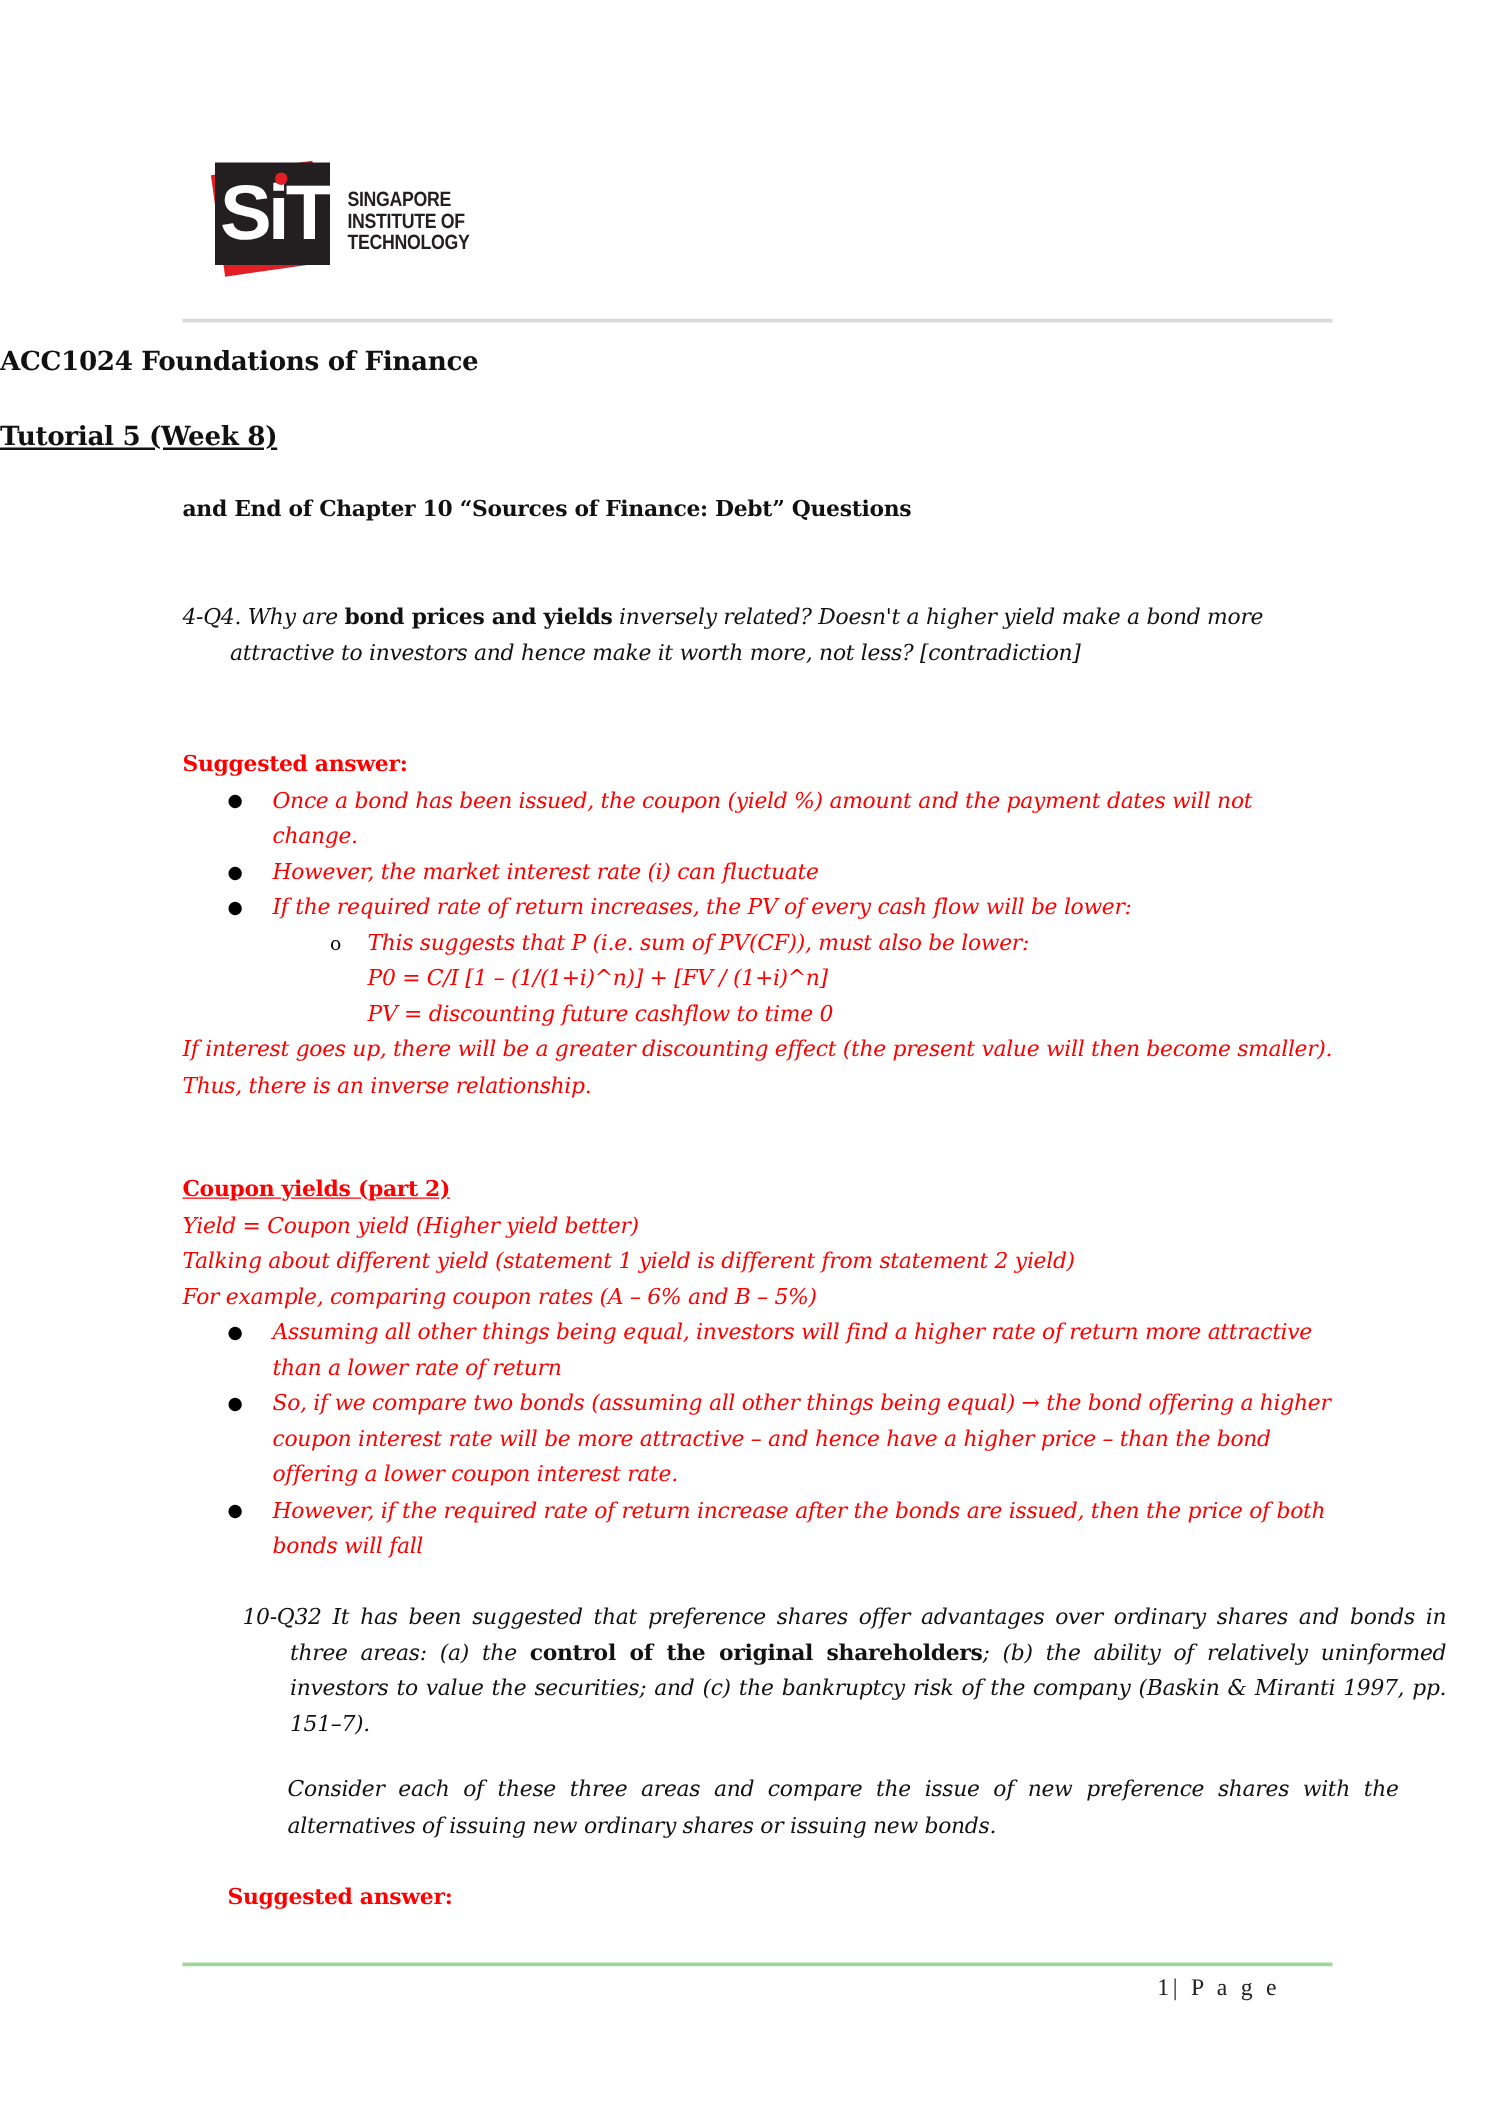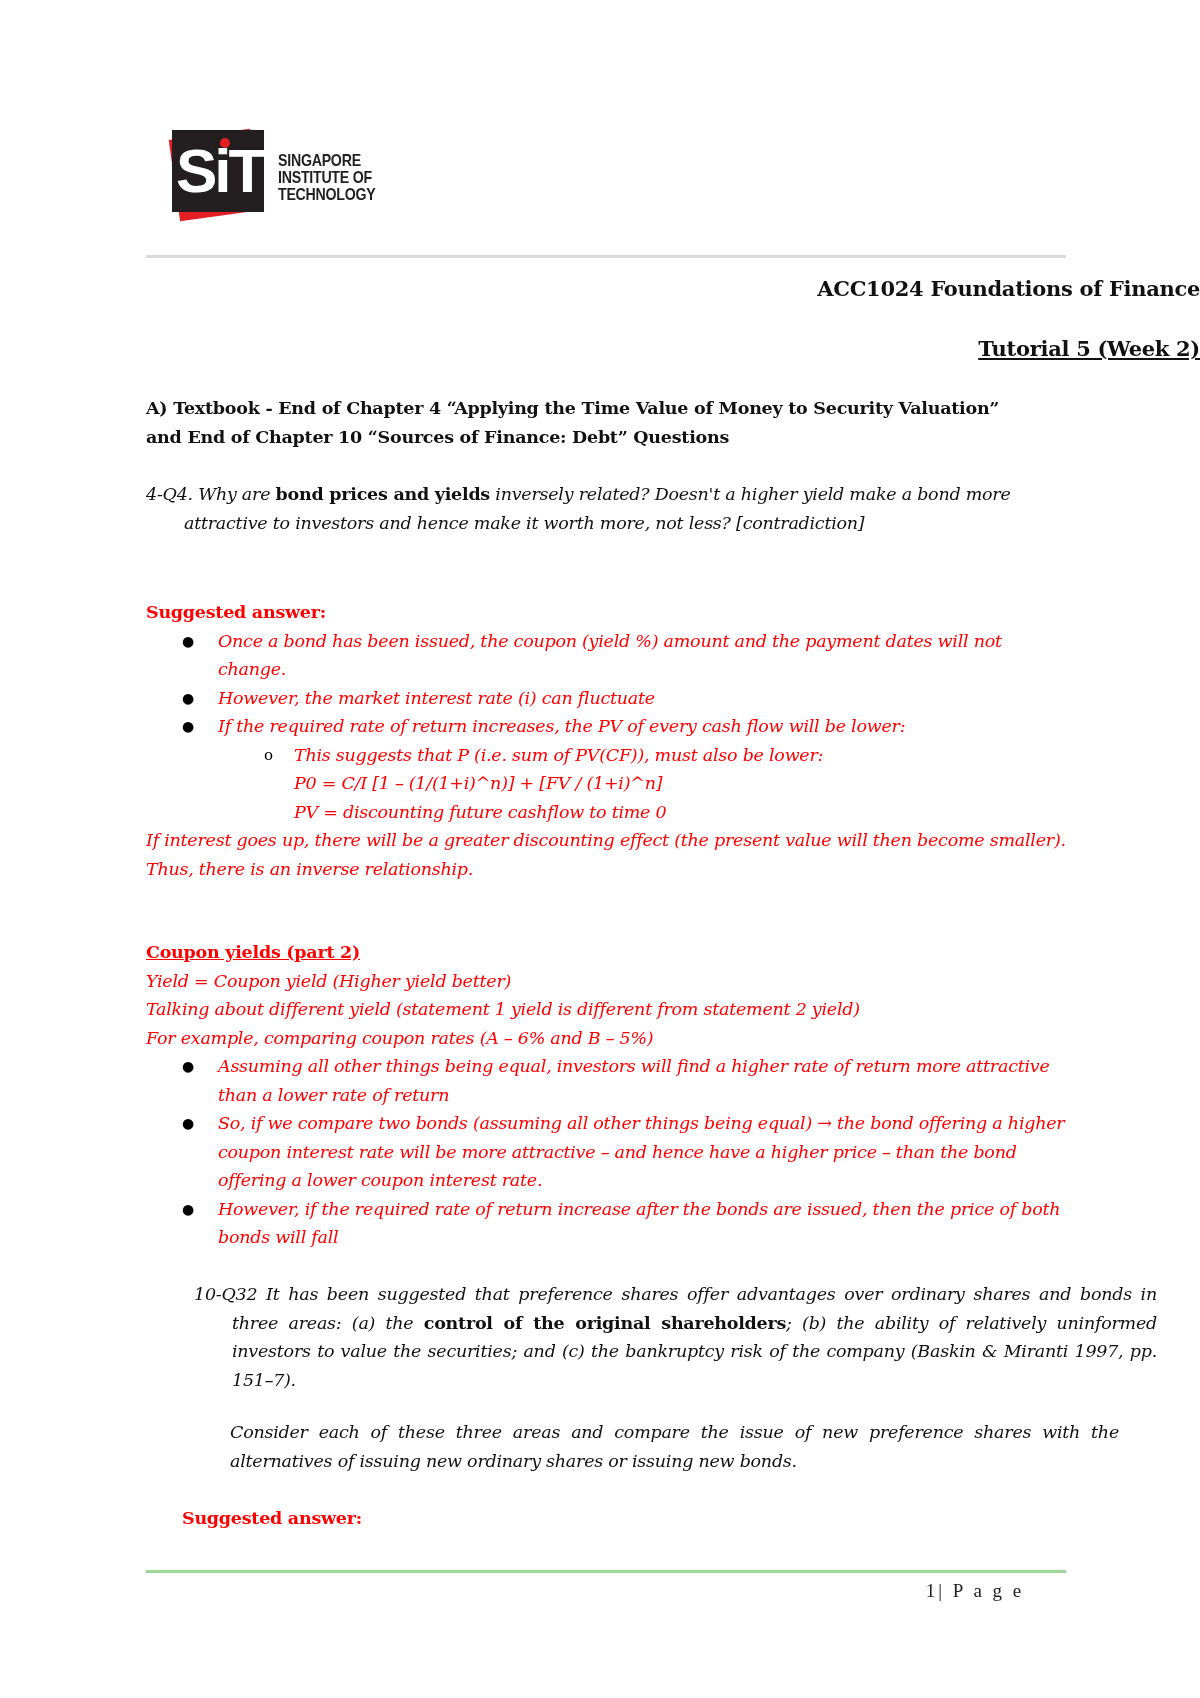--- a/index.html
+++ b/index.html
@@ -10,21 +10,21 @@
   .logo { position: absolute; left: 172px; top: 126px; width: 240px; height: 96px; }
   .logo-red { position: absolute; left: 2px; top: 8px; width: 82px; height: 82px; background: #e31e24; transform: rotate(-8deg); transform-origin: center; }
   .logo-black { position: absolute; left: 0; top: 4px; width: 92px; height: 82px; background: #231f20; }
   .logo-mark { position: absolute; left: 4px; top: 10px; font-family: "Liberation Sans", sans-serif; font-weight: bold; font-size: 62px; color: #fff; letter-spacing: -3px; line-height: 70px; }
   .logo-dot { position: absolute; left: 48px; top: 12px; width: 10px; height: 10px; border-radius: 50%; background: #e31e24; }
   .logo-text { position: absolute; left: 106px; top: 26px; font-family: "Liberation Sans", sans-serif; font-weight: bold; font-size: 16.5px; line-height: 17px; color: #231f20; letter-spacing: -0.3px; transform: scaleX(0.86); transform-origin: left top; }
 
   .rule-top { position: absolute; left: 146px; top: 255px; width: 920px; height: 3px; background: #d9d9d9; }
   .rule-bottom { position: absolute; left: 146px; top: 1570px; width: 920px; height: 3px; background: #9fd69a; }
 
-  .title { position: absolute; left: 0; width: 1200px; text-align: right; font-weight: bold; font-size: 21px; letter-spacing: -0.3px; }
+  .title { position: absolute; left: 0; width: 1200px; text-align: left; font-weight: bold; font-size: 21px; letter-spacing: -0.3px; }
   .t1 { top: 276px; }
   .t2 { top: 336px; text-decoration: underline; }
 
   .block { position: absolute; left: 146px; width: 925px; font-size: 17.5px; line-height: 28.5px; letter-spacing: -0.25px; }
   .bold { font-weight: bold; }
   .it { font-style: italic; }
   .red { color: #ff0000; }
   .blue { color: #1a3cff; }
   .u { text-decoration: underline; }
   .hang { padding-left: 38px; text-indent: -38px; }
@@ -53,24 +53,23 @@
     <div class="logo-text">
       <div>SINGAPORE</div>
       <div>INSTITUTE OF</div>
       <div>TECHNOLOGY</div>
     </div>
   </div>
 
   <div class="rule-top"></div>
 
   <div class="title t1">ACC1024 Foundations of Finance</div>
-  <div class="title t2">Tutorial 5 (Week 2)</div>
+  <div class="title t2">Tutorial 5 (Week 8)</div>
 
   <div class="block bold" style="top:394px; font-size:17.5px;">
-    <div>A) Textbook - End of Chapter 4 “Applying the Time Value of Money to Security Valuation”</div>
     <div>and End of Chapter 10 “Sources of Finance: Debt” Questions</div>
   </div>
 
   <div class="block" style="top:480px;">
     <div class="it hang"><span>4-Q4. Why are </span><span class="bold" style="font-style:normal;">bond prices and yields</span><span> inversely related? Doesn't a higher yield make a bond more attractive to investors and hence make it worth more, not less? [contradiction]</span></div>
   </div>
 
   <div class="block red" style="top:598px;">
     <div class="bold">Suggested answer:</div>
     <ul class="bul it">

